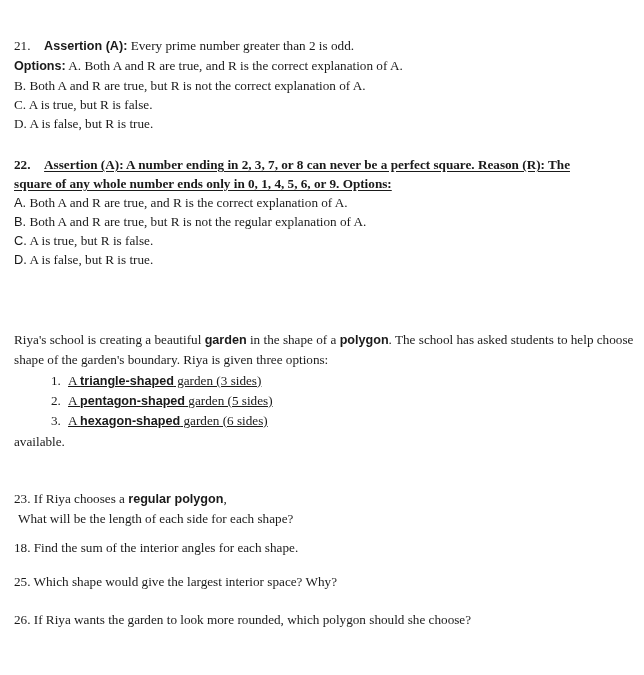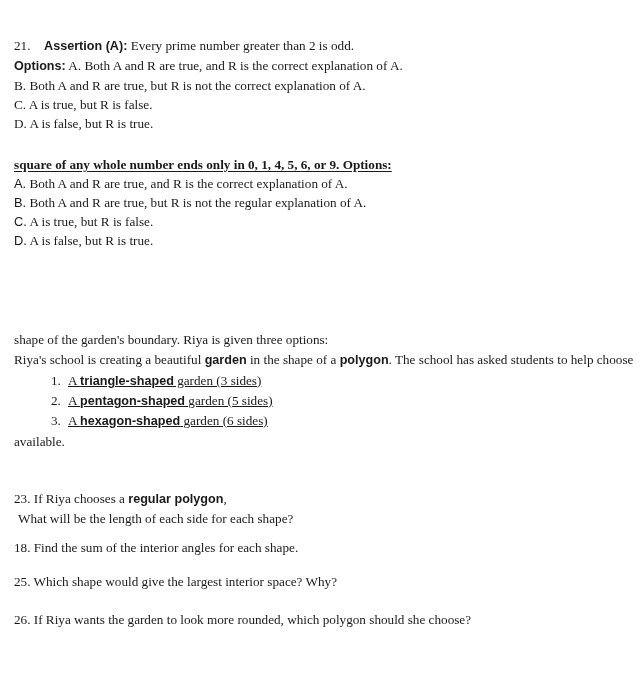--- a/index.html
+++ b/index.html
@@ -138,39 +138,44 @@
     <div class="line">
       <span class="lbl-sans">Options:</span><span> A. Both A and R are true, and R is the correct explanation of A.</span>
     </div>
     <div class="line">B. Both A and R are true, but R is not the correct explanation of A.</div>
     <div class="line">C. A is true, but R is false.</div>
     <div class="line">D. A is false, but R is true.</div>
   </div>
 
   <div class="block" id="q22">
     <div class="line">
+      <span class="num-bold">22.</span>
+      <span style="display:inline-block;width:7px"></span>
+      <span class="stem-serif-ul">Assertion (A): A number ending in 2, 3, 7, or 8 can never be a perfect square. Reason (R): The</span>
+    </div>
+    <div class="line">
       <span class="stem-serif-ul">square of any whole number ends only in 0, 1, 4, 5, 6, or 9. Options:</span>
     </div>
     <div class="line">
       <span class="opt-sans">A.</span><span> Both A and R are true, and R is the correct explanation of A.</span>
     </div>
     <div class="line">
       <span class="opt-sans">B.</span><span> Both A and R are true, but R is not the regular explanation of A.</span>
     </div>
     <div class="line">
       <span class="opt-sans">C.</span><span> A is true, but R is false.</span>
     </div>
     <div class="line">
       <span class="opt-sans">D.</span><span> A is false, but R is true.</span>
     </div>
   </div>
 
   <div class="block" id="passage">
+    <div class="line"><span>Riya's school is creating a beautiful </span><span class="em-sans">garden</span><span> in the shape of a </span><span class="em-sans">polygon</span><span>. The school has asked students to help choose</span></div>
     <div class="line">shape of the garden's boundary. Riya is given three options:</div>
-    <div class="line"><span>Riya's school is creating a beautiful </span><span class="em-sans">garden</span><span> in the shape of a </span><span class="em-sans">polygon</span><span>. The school has asked students to help choose</span></div>
 
     <ul class="olist">
       <li>
         <span class="marker">1.</span><span class="itemtext"><span>A </span><span class="em-sans">triangle-shaped</span><span> garden (3 sides)</span></span>
       </li>
       <li>
         <span class="marker">2.</span><span class="itemtext"><span>A </span><span class="em-sans">pentagon-shaped</span><span> garden (5 sides)</span></span>
       </li>
       <li>
         <span class="marker">3.</span><span class="itemtext"><span>A </span><span class="em-sans">hexagon-shaped</span><span> garden (6 sides)</span></span>

